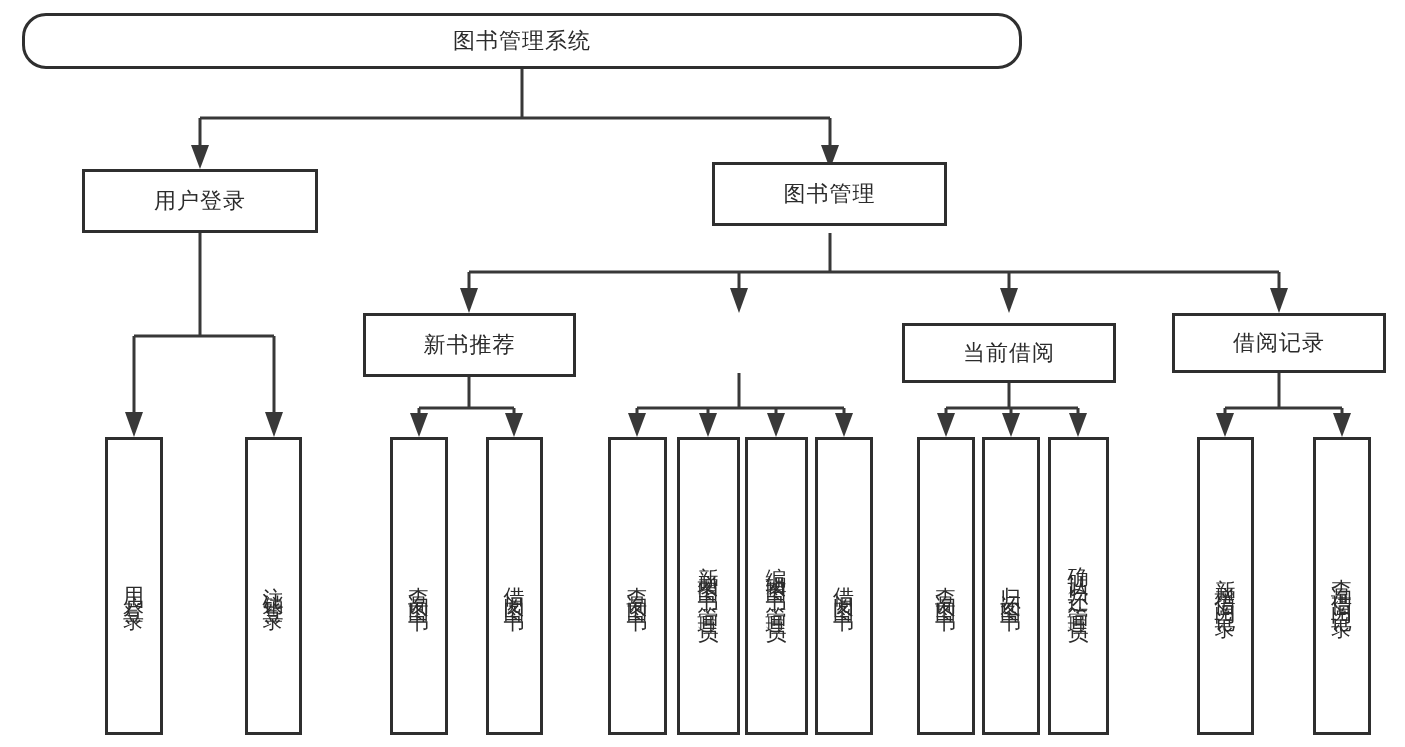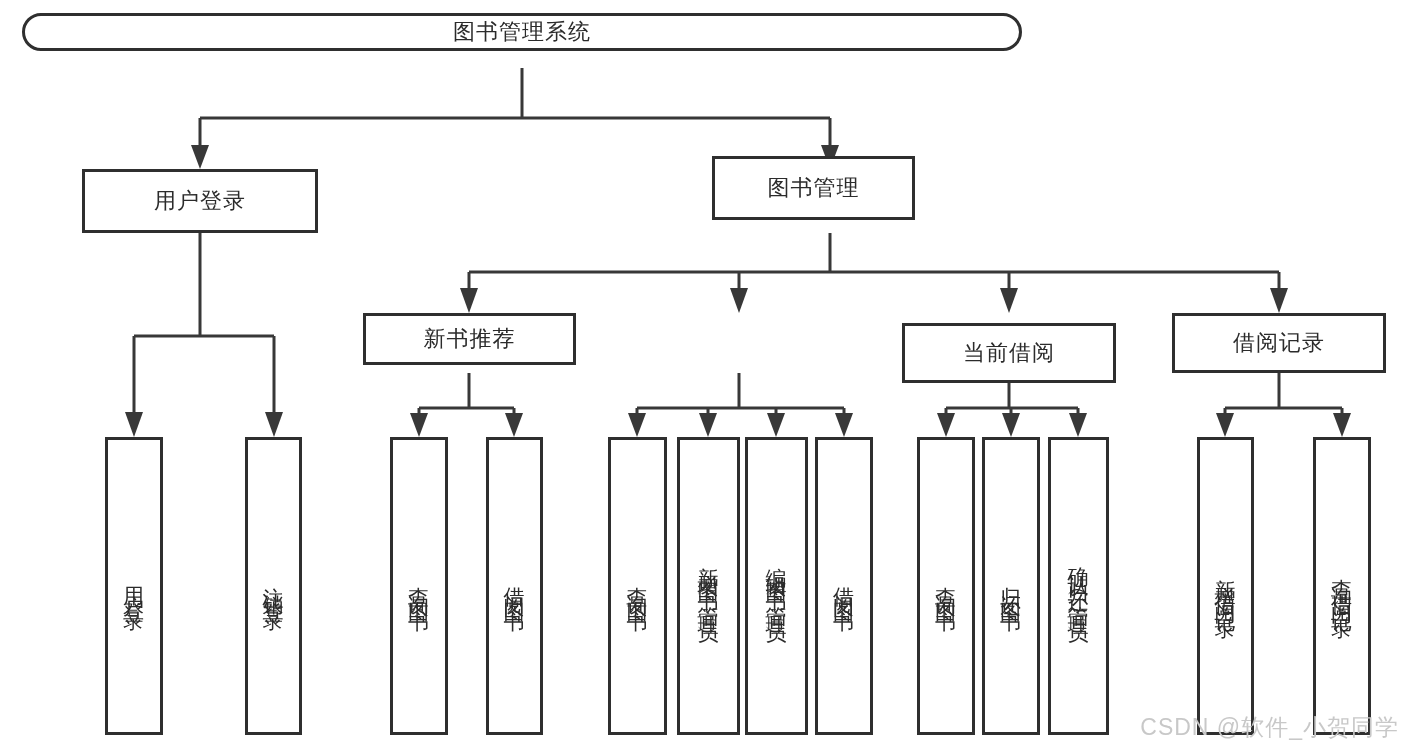--- a/index.html
+++ b/index.html
@@ -63,32 +63,32 @@
     <path d="M1009,373 V408 M946,408 H1078 M946,408 V414 M1011,408 V414 M1078,408 V414"></path>
     <polygon points="937,413 955,413 946,437"></polygon>
     <polygon points="1002,413 1020,413 1011,437"></polygon>
     <polygon points="1069,413 1087,413 1078,437"></polygon>
 
     <path d="M1279,373 V408 M1225,408 H1342 M1225,408 V414 M1342,408 V414"></path>
     <polygon points="1216,413 1234,413 1225,437"></polygon>
     <polygon points="1333,413 1351,413 1342,437"></polygon>
   </svg>
 
-  <div class="box hbox" style="left:22px;top:13px;width:1000px;height:38px;border-radius:24px;">
+  <div class="box hbox" style="left:22px;top:13px;width:1000px;height:56px;border-radius:24px;">
     <span>图书管理系统</span>
   </div>
 
   <div class="box hbox" style="left:82px;top:169px;width:236px;height:64px;">
     <span>用户登录</span>
   </div>
-  <div class="box hbox" style="left:712px;top:156px;width:203px;height:64px;">
+  <div class="box hbox" style="left:712px;top:162px;width:235px;height:64px;">
     <span>图书管理</span>
   </div>
 
-  <div class="box hbox" style="left:363px;top:313px;width:213px;height:52px;">
+  <div class="box hbox" style="left:363px;top:313px;width:213px;height:64px;">
     <span>新书推荐</span>
   </div>
   <div class="box hbox" style="left:902px;top:323px;width:214px;height:60px;">
     <span>当前借阅</span>
   </div>
   <div class="box hbox" style="left:1172px;top:313px;width:214px;height:60px;">
     <span>借阅记录</span>
   </div>
 
   <div class="box vbox" style="left:105px;top:437px;width:58px;height:298px;">
@@ -128,14 +128,13 @@
     <span>确认归还（管理员）</span>
   </div>
 
   <div class="box vbox" style="left:1197px;top:437px;width:57px;height:298px;">
     <span>新增借阅记录</span>
   </div>
   <div class="box vbox" style="left:1313px;top:437px;width:58px;height:298px;">
     <span>查询借阅记录</span>
   </div>
 
-  <div class="watermark">CSDN @软件_小贺同学</div>
 </div>
 
 </body></html>

